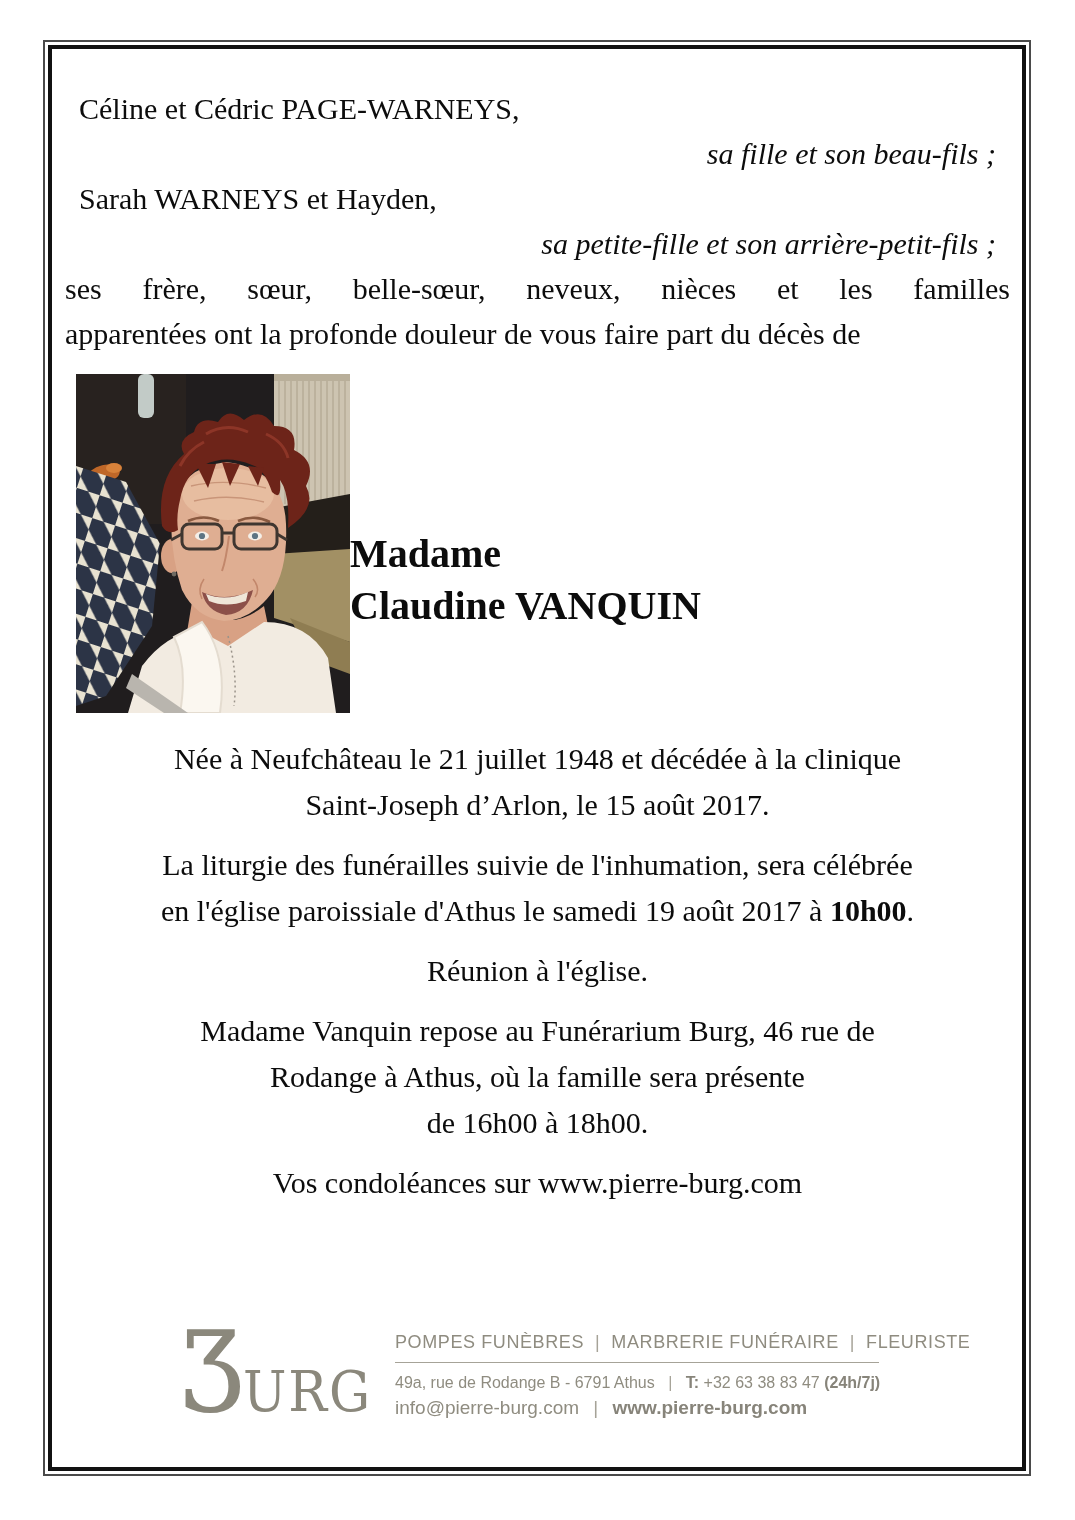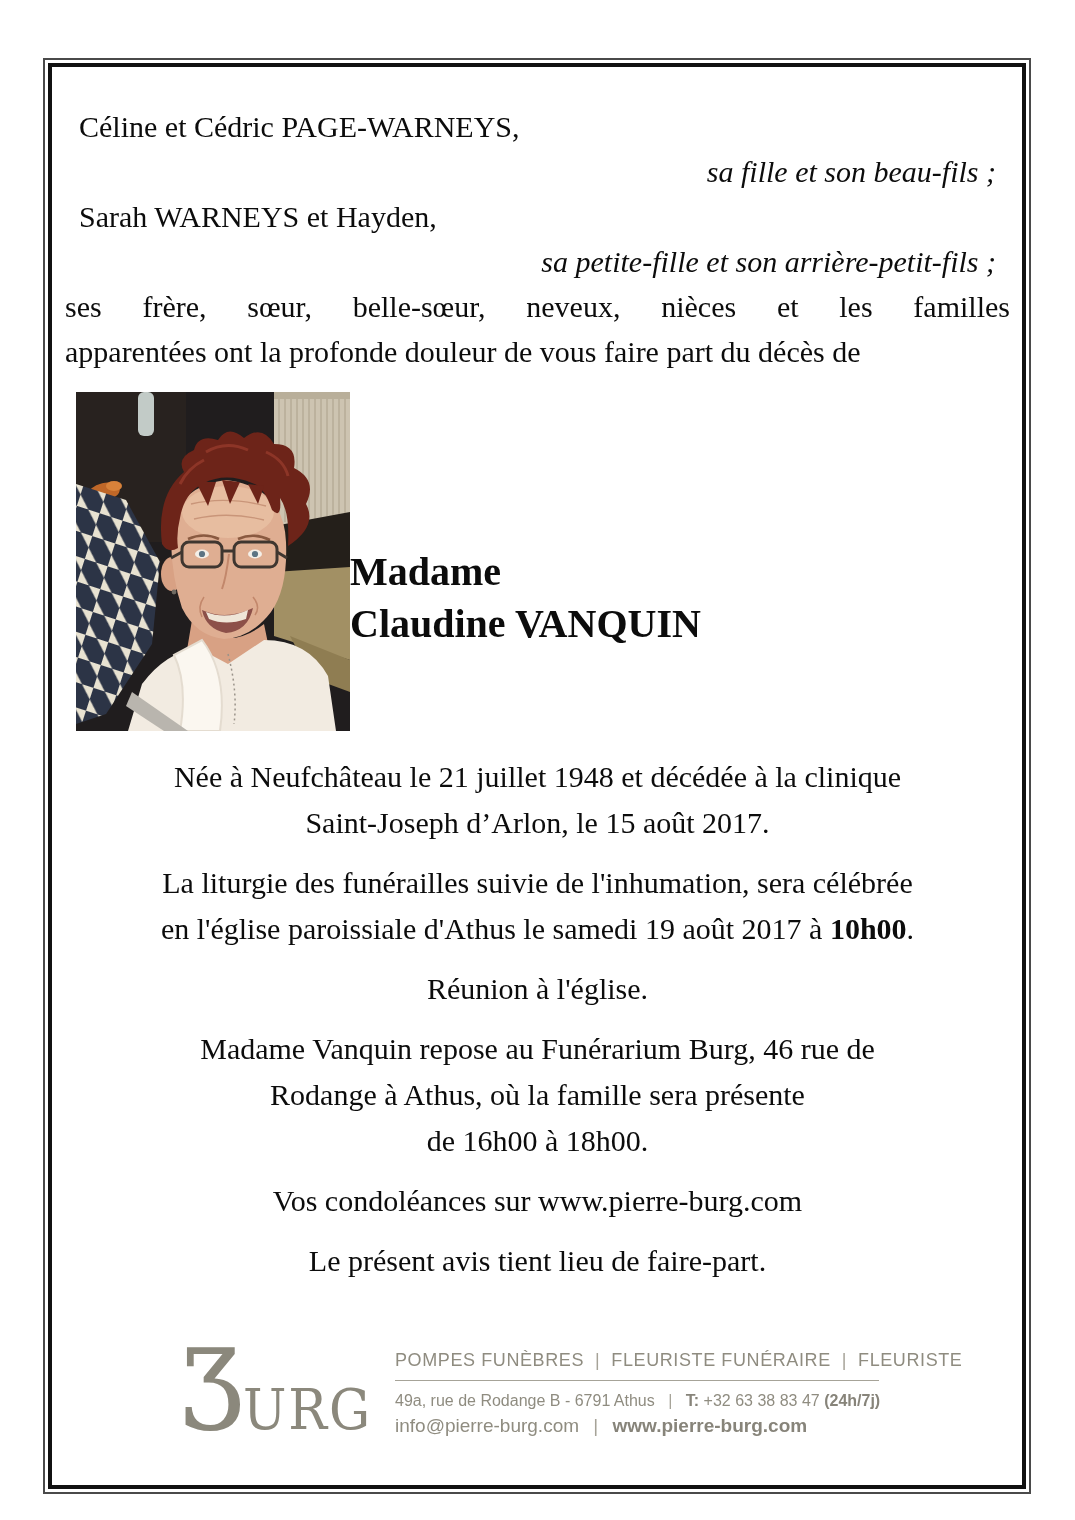--- a/index.html
+++ b/index.html
@@ -4,21 +4,21 @@
 <style>
   * { margin:0; padding:0; box-sizing:border-box; }
   html,body { background:#ffffff; }
   body {
     width:1075px; height:1520px;
     font-family:"Liberation Serif", serif;
     color:#0c0c0c;
     position:relative;
     overflow:hidden;
   }
-  .page { position:absolute; inset:0; background:#ffffff;margin-top:18px; }
+  .page { position:absolute; inset:0; background:#ffffff; }
 
   
   .frame-outer {
     position:absolute; left:43px; top:40px; width:988px; height:1436px;
     border:2px solid #4a4a4a;
   }
   .frame-inner {
     position:absolute; inset:3px;
     border:4px solid #111111;
   }
@@ -203,32 +203,31 @@
 
   <div class="paragraphs">
     <p class="multi">Née à Neufchâteau le 21 juillet 1948 et décédée à la clinique
 Saint-Joseph d’Arlon, le 15 août 2017.</p>
     <p><span>La liturgie des funérailles suivie de l'inhumation, sera célébrée</span><br><span>en l'église paroissiale d'Athus le samedi 19 août 2017 à </span><span class="bold">10h00</span><span>.</span></p>
     <p>Réunion à l'église.</p>
     <p class="multi">Madame Vanquin repose au Funérarium Burg, 46 rue de
 Rodange à Athus, où la famille sera présente
 de 16h00 à 18h00.</p>
     <p>Vos condoléances sur www.pierre-burg.com</p>
-    <p>Le présent avis tient lieu de faire-part.</p>
   </div>
 
   <div class="footer-logo">
     <span class="logo-glyph">Ʒ</span><span class="logo-rest">URG</span>
   </div>
 
   <div class="footer-text">
     <div class="services">
       <span>POMPES FUNÈBRES</span>
       <span class="sep">|</span>
-      <span>FLEURISTE FUNÉRAIRE</span>
+      <span>MARBRERIE FUNÉRAIRE</span>
       <span class="sep">|</span>
       <span>FLEURISTE</span>
     </div>
     <hr class="footer-divider">
     <div class="addr-line">
       <span>49a, rue de Rodange  B - 6791 Athus</span>
       <span class="sep">|</span>
       <span class="fbold">T:</span>
       <span> +32 63 38 83 47 </span>
       <span class="fbold">(24h/7j)</span>

